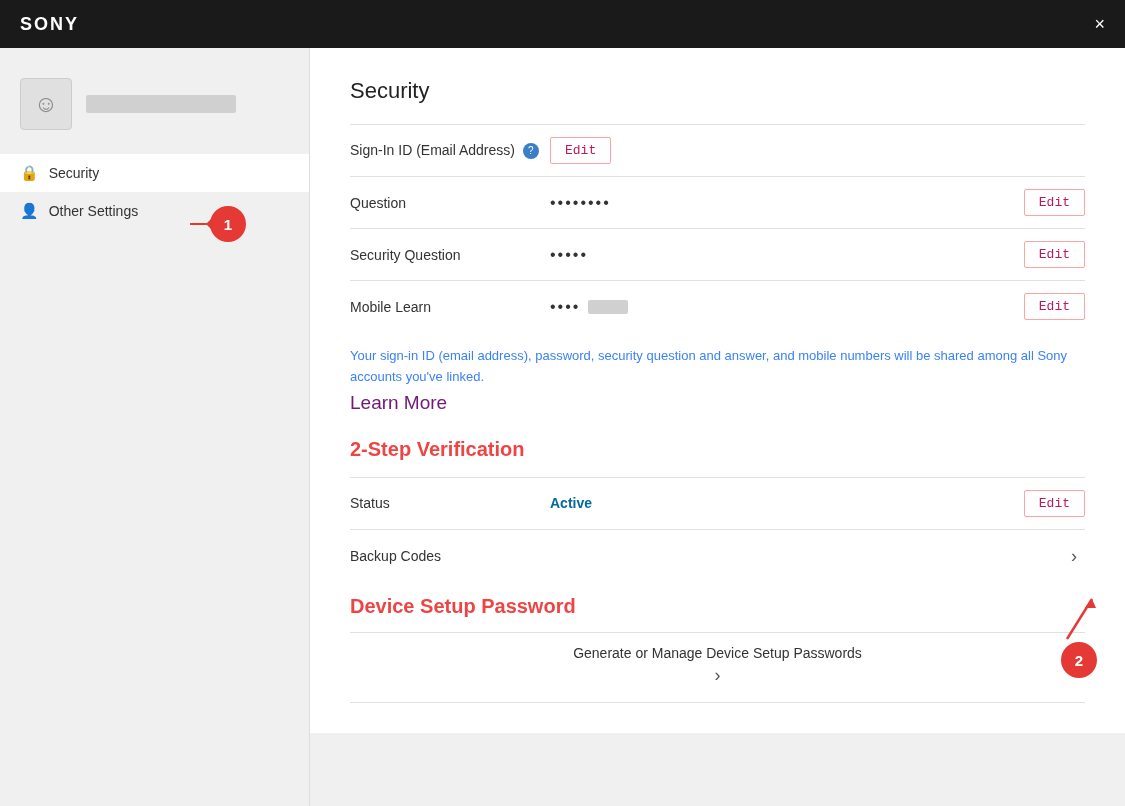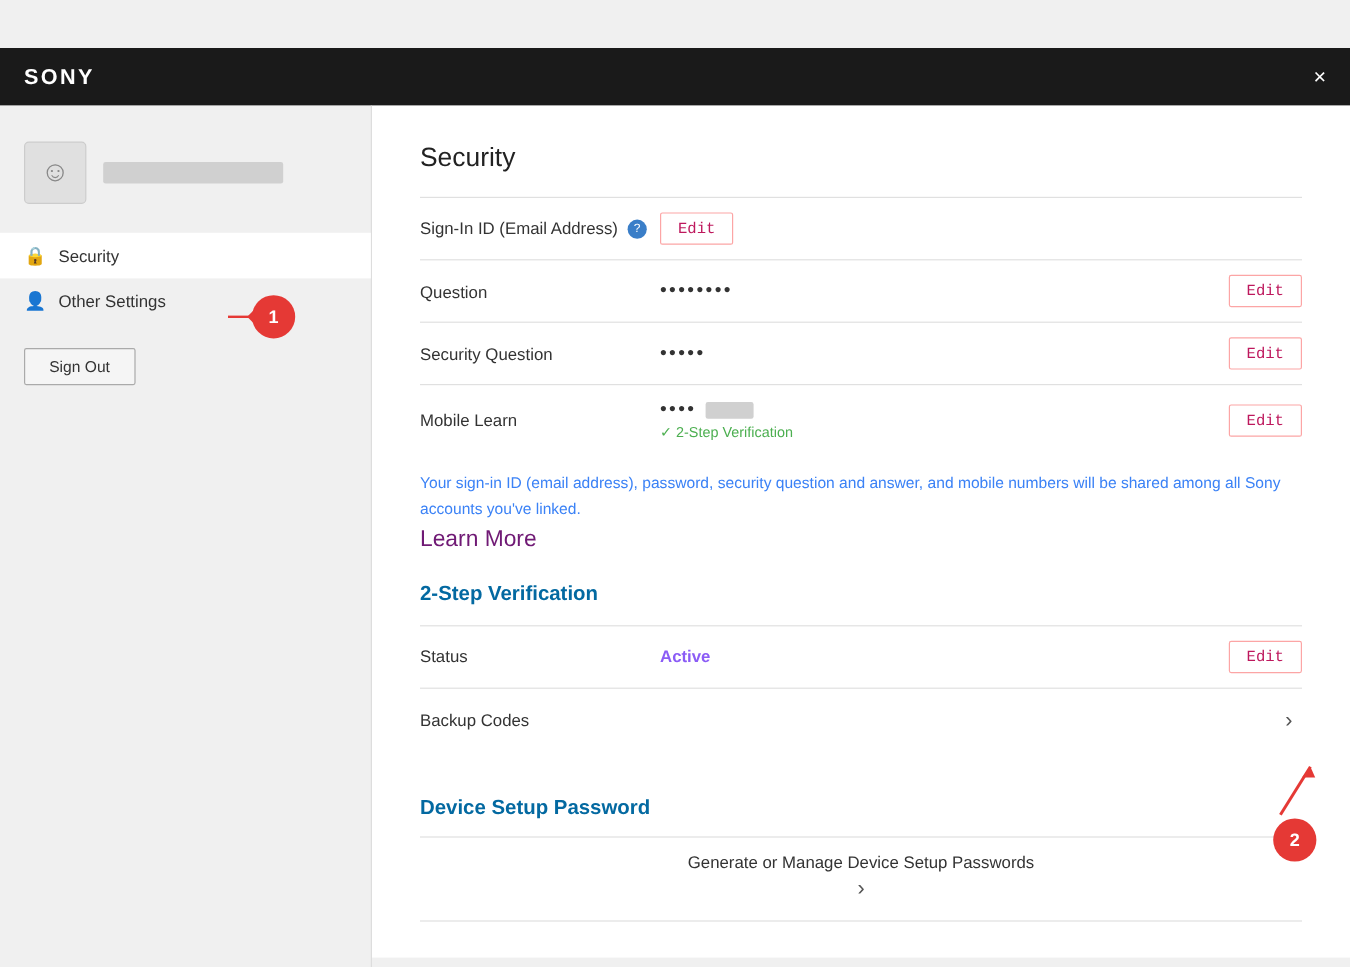--- a/index.html
+++ b/index.html
@@ -6,21 +6,20 @@
     body { font-family: Arial, sans-serif; font-size: 14px; background: #f0f0f0; width: 1125px; height: 806px; overflow: hidden; }
 
     
     .header {
       background: #1a1a1a;
       height: 48px;
       display: flex;
       align-items: center;
       justify-content: space-between;
       padding: 0 20px;
-      margin-top: 40px;
     }
     .header-logo {
       color: white;
       font-size: 18px;
       font-weight: bold;
       letter-spacing: 2px;
     }
     .header-close {
       color: white;
       font-size: 18px;
@@ -118,24 +117,24 @@
     }
 
     .section-title {
       font-size: 22px;
       font-weight: normal;
       margin-bottom: 20px;
       color: #222;
     }
 
     .section-subtitle {
-      font-size: 17px;
+      font-size: 20px;
       font-weight: bold;
       margin-bottom: 14px;
-      color: #0369a1;
+      color: #ef4444;
     }
 
     
     .info-row {
       display: flex;
       align-items: center;
       border-top: 1px solid #e0e0e0;
       padding: 12px 0;
     }
 
@@ -243,21 +242,21 @@
       text-decoration: none;
       cursor: pointer;
     }
 
     .section-divider {
       margin: 20px 0 16px 0;
     }
 
     .status-active {
       font-weight: bold;
-      color: #8b5cf6;
+      color: #0369a1;
     }
 
     
     .arrow-annotation {
       position: absolute;
       width: 36px;
       height: 36px;
       background: #e53935;
       color: white;
       border-radius: 50%;
@@ -333,23 +332,20 @@
       <div class="sidebar-item active">
         <span class="sidebar-item-icon">🔒</span>
         <span>Security</span>
       </div>
       <div class="sidebar-item">
         <span class="sidebar-item-icon">👤</span>
         <span>Other Settings</span>
       </div>
     </nav>
 
-    <div class="sign-out-area">
-      <button class="sign-out-btn">Sign Out</button>
-    </div>
   </div>
 
   <div class="main-wrapper">
 
     <div class="arrow-annotation annotation-2" style="position:absolute; right:28px; bottom:128px;">
       <span>2</span>
     </div>
 
     <svg style="position:absolute; right:28px; bottom:162px; width:60px; height:50px; pointer-events:none;">
       <line x1="30" y1="45" x2="55" y2="5" stroke="#e53935" stroke-width="2.5"></line>
@@ -387,21 +383,20 @@
       </div>
 
       
       <div class="info-row">
         <div class="info-label">Mobile Learn</div>
         <div class="info-value">
           <div class="mobile-row">
             <span class="dots">••••</span>
             <span class="mobile-blur"></span>
           </div>
-          <span class="verified">✓  2-Step Verification</span>
         </div>
         <button class="edit-btn">Edit</button>
       </div>
 
       
       <p class="info-description">Your sign-in ID (email address), password, security question and answer, and mobile numbers will be shared among all Sony accounts you've linked.</p>
       <a class="learn-more-link">Learn More</a>
 
       
       <div class="section-divider" style="margin-top:24px;">
@@ -418,21 +413,21 @@
       </div>
 
       
       <div class="info-row" style="cursor:pointer;">
         <div class="info-label">Backup Codes</div>
         <div class="info-value"></div>
         <button class="chevron-btn">›</button>
       </div>
 
       
-      <div style="margin-top:36px;">
+      <div style="margin-top:12px;">
         <h2 class="section-subtitle">Device Setup Password</h2>
       </div>
 
       
       <div class="info-row" style="cursor:pointer;">
         <div class="info-label" style="width:auto;flex:1;">Generate or Manage Device Setup Passwords</div>
         <button class="chevron-btn">›</button>
       </div>
 
     </div>

